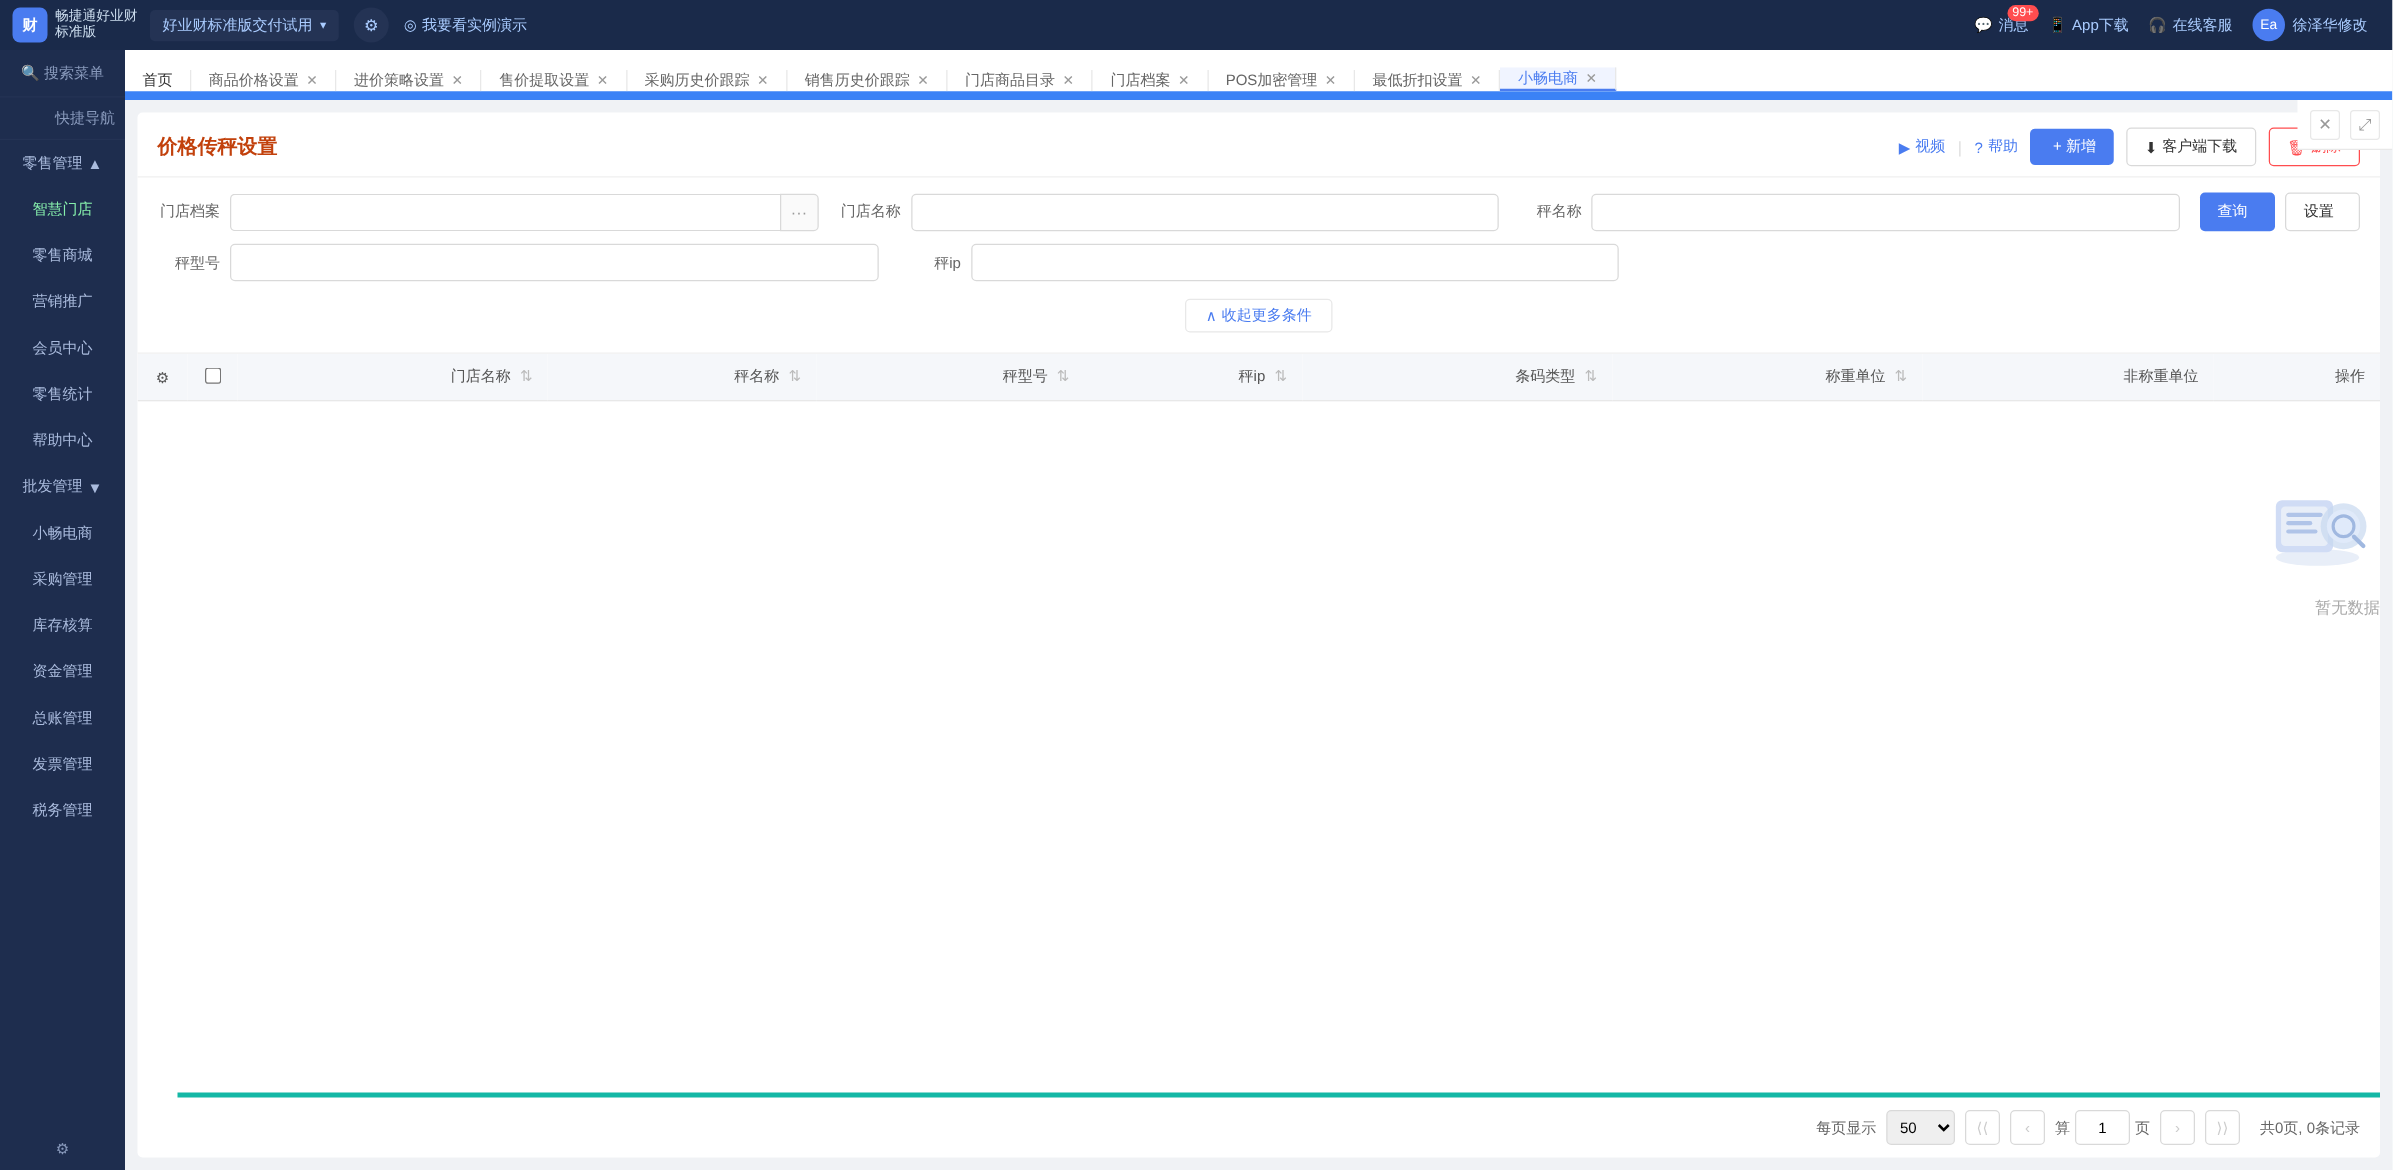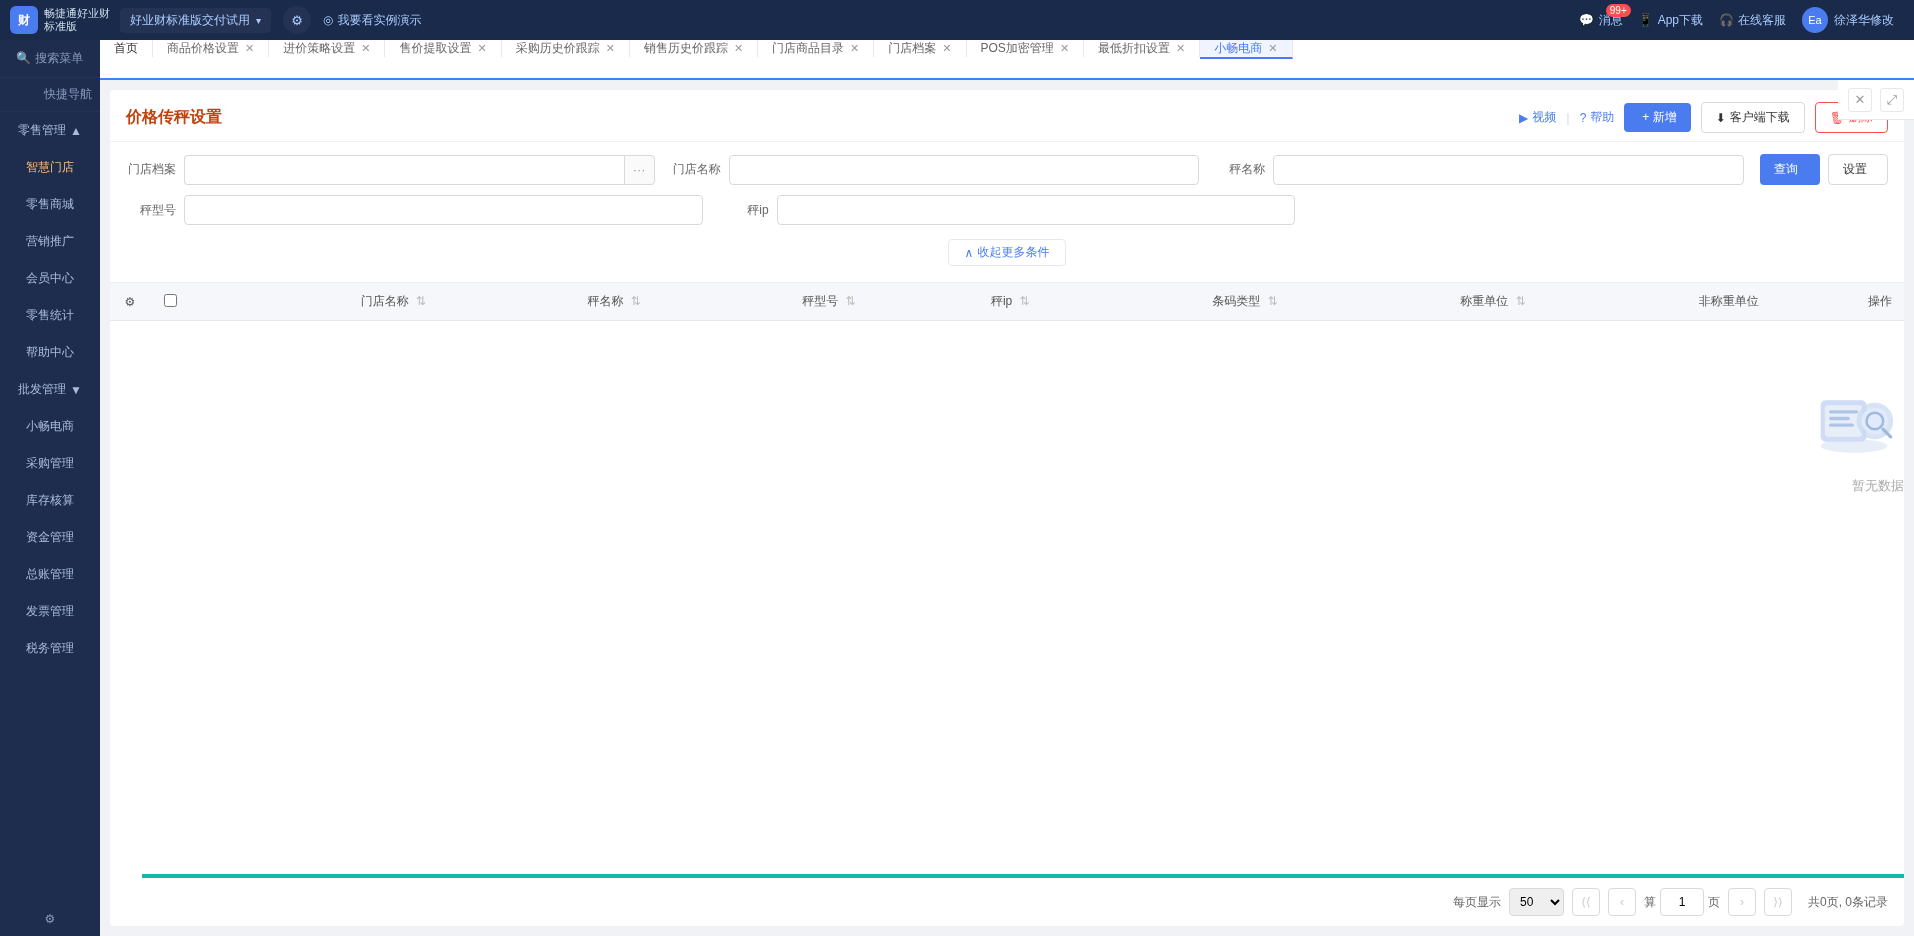--- a/index.html
+++ b/index.html
@@ -109,21 +109,21 @@
       border-bottom: 1px solid #243354;
     }
     .sidebar-item {
       padding: 10px 8px;
       color: #aabbdd;
       font-size: 12px;
       text-align: center;
       cursor: pointer;
       transition: background 0.2s;
     }
-    .sidebar-item.active { color: #fdba74; }
+    .sidebar-item.active { color: #86efac; }
     .sidebar-item-with-arrow {
       display: flex; align-items: center; justify-content: center; gap: 4px;
     }
     .sidebar-bottom {
       margin-top: auto;
       padding: 10px 8px;
       color: #8899bb; font-size: 12px; text-align: center; cursor: pointer;
     }
 
     
@@ -133,22 +133,22 @@
       flex-direction: column;
       overflow: hidden;
       background: #f0f2f5;
     }
 
     
     .tab-bar {
       height: 40px;
       background: #fff;
       display: flex;
-      align-items: flex-start;
-      border-bottom: 2px solid #3b82f6;
+      align-items: flex-end;
+      border-bottom: 7px solid #3b82f6;
       overflow-x: auto;
       flex-shrink: 0;
       padding-right: 92px;
     }
     .tab-bar::-webkit-scrollbar { height: 0; }
     .tab-item {
       display: flex; align-items: center; gap: 6px;
       padding: 0 14px;
       font-size: 12px;
       color: #666;

